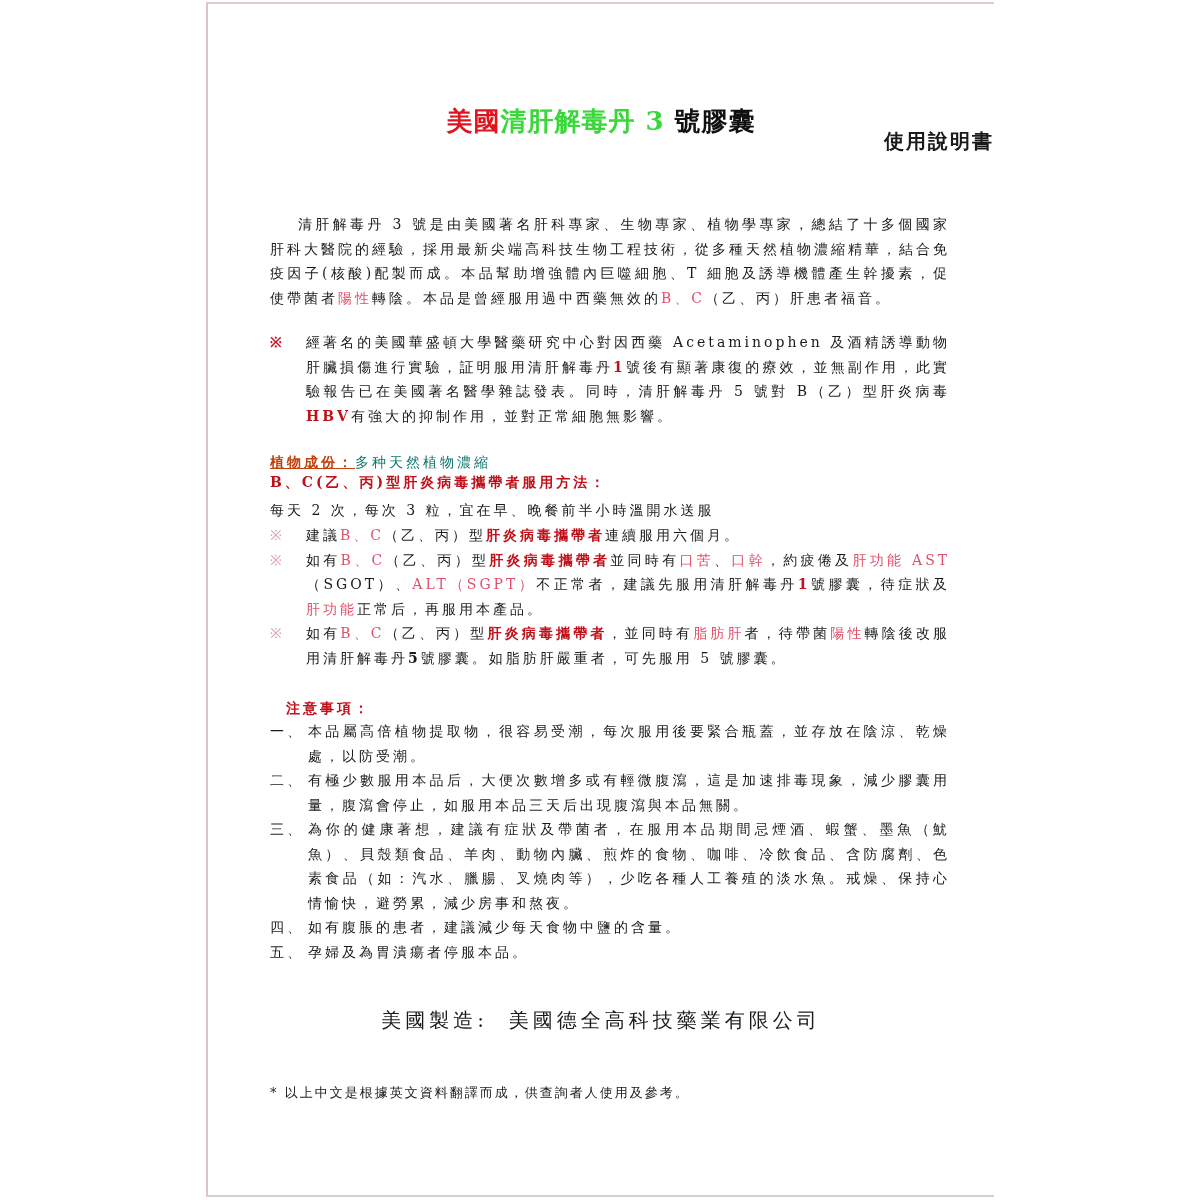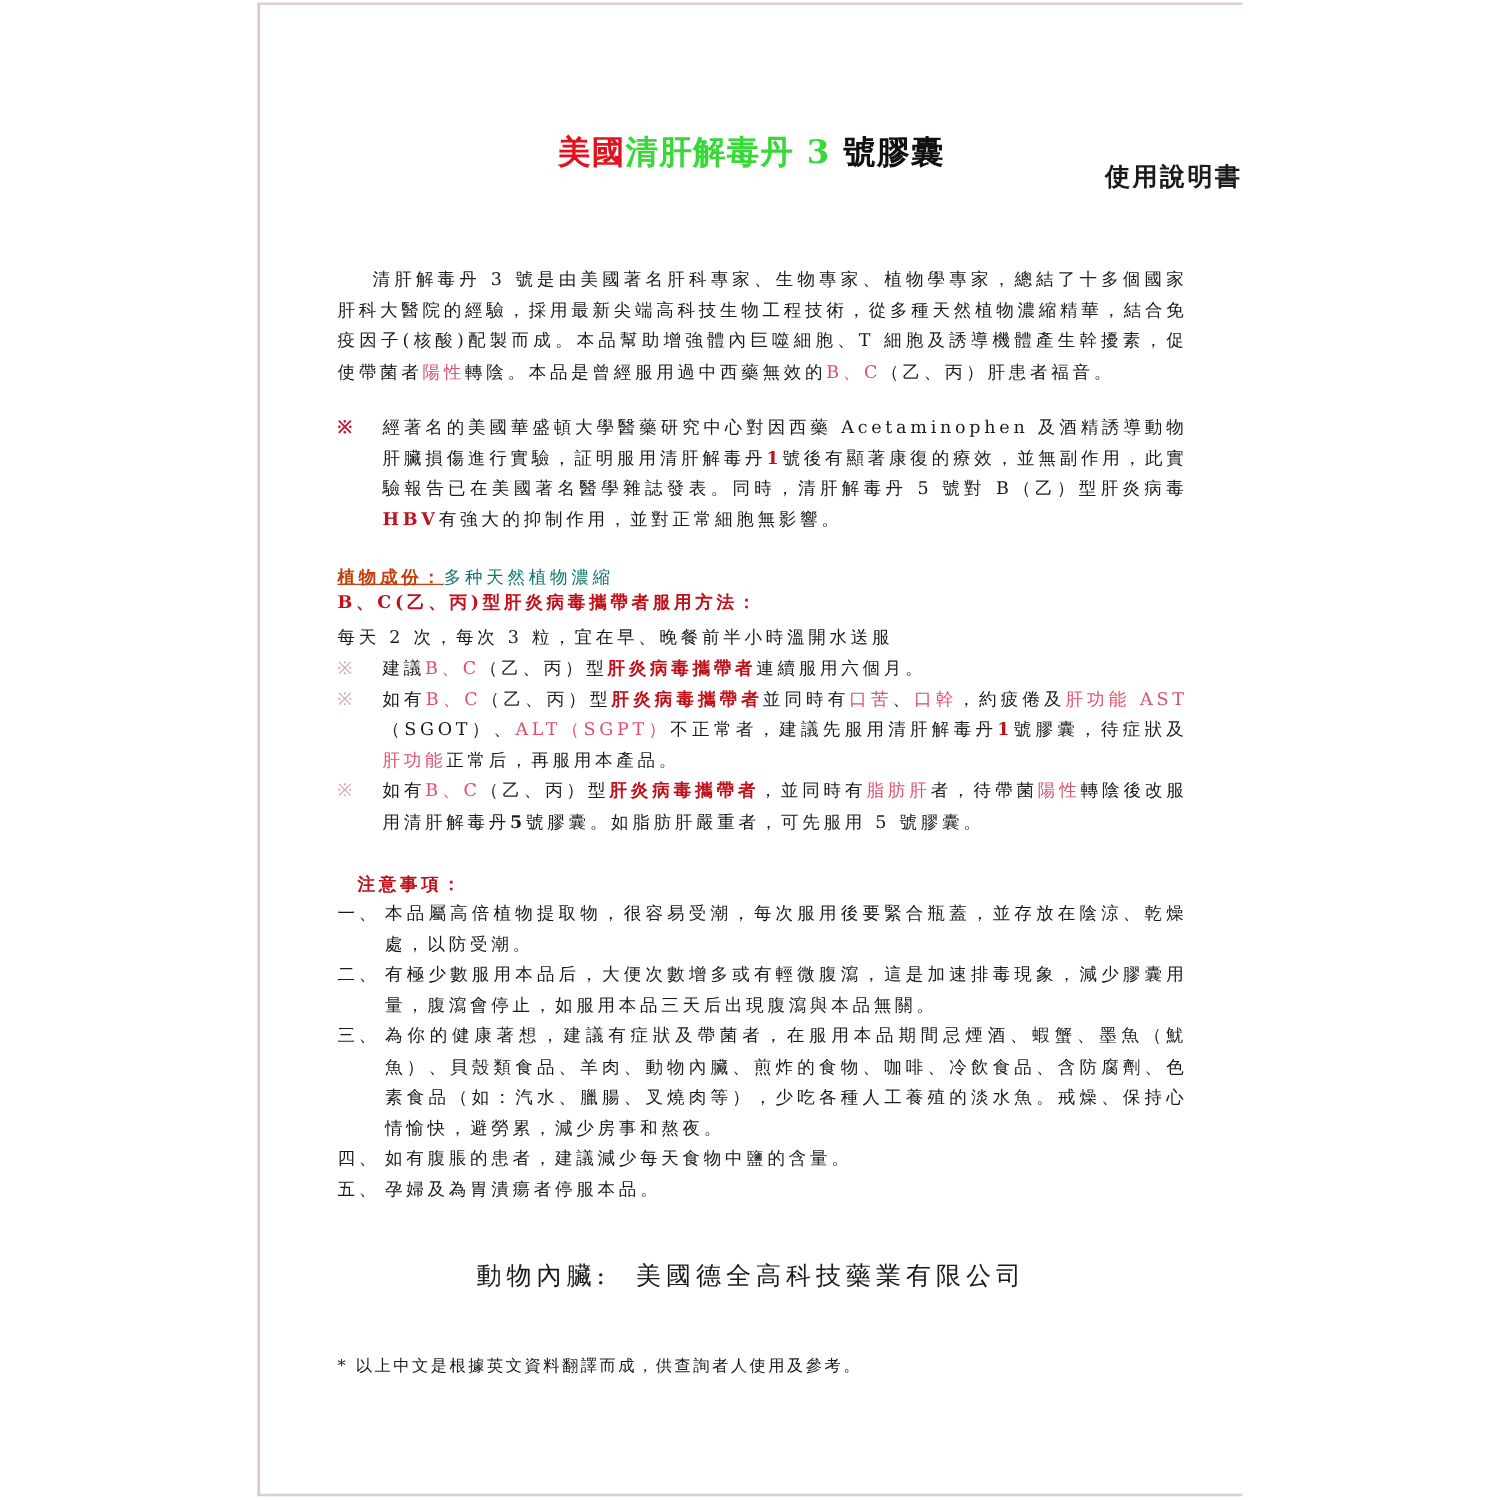--- a/index.html
+++ b/index.html
@@ -104,20 +104,20 @@
       <span class="num">四、</span>
         <span class="body">如有腹脹的患者，建議減少每天食物中鹽的含量。</span>
     </div>
     <div class="row">
       <span class="num">五、</span>
         <span class="body">孕婦及為胃潰瘍者停服本品。</span>
     </div>
   </div>
 
   <div class="maker">
-    <span>動物內臟:</span>&nbsp;&nbsp;<span>美國德全高科技藥業有限公司</span>
+    <span>美國製造:</span>&nbsp;&nbsp;<span>美國德全高科技藥業有限公司</span>
   </div>
 
   <div class="foot foot2">
     <span>*</span>&nbsp;<span>以上中文是根據英文資料翻譯而成，供查詢者人使用及參考。</span>
   </div>
 
 </div>
 
 </body></html>

